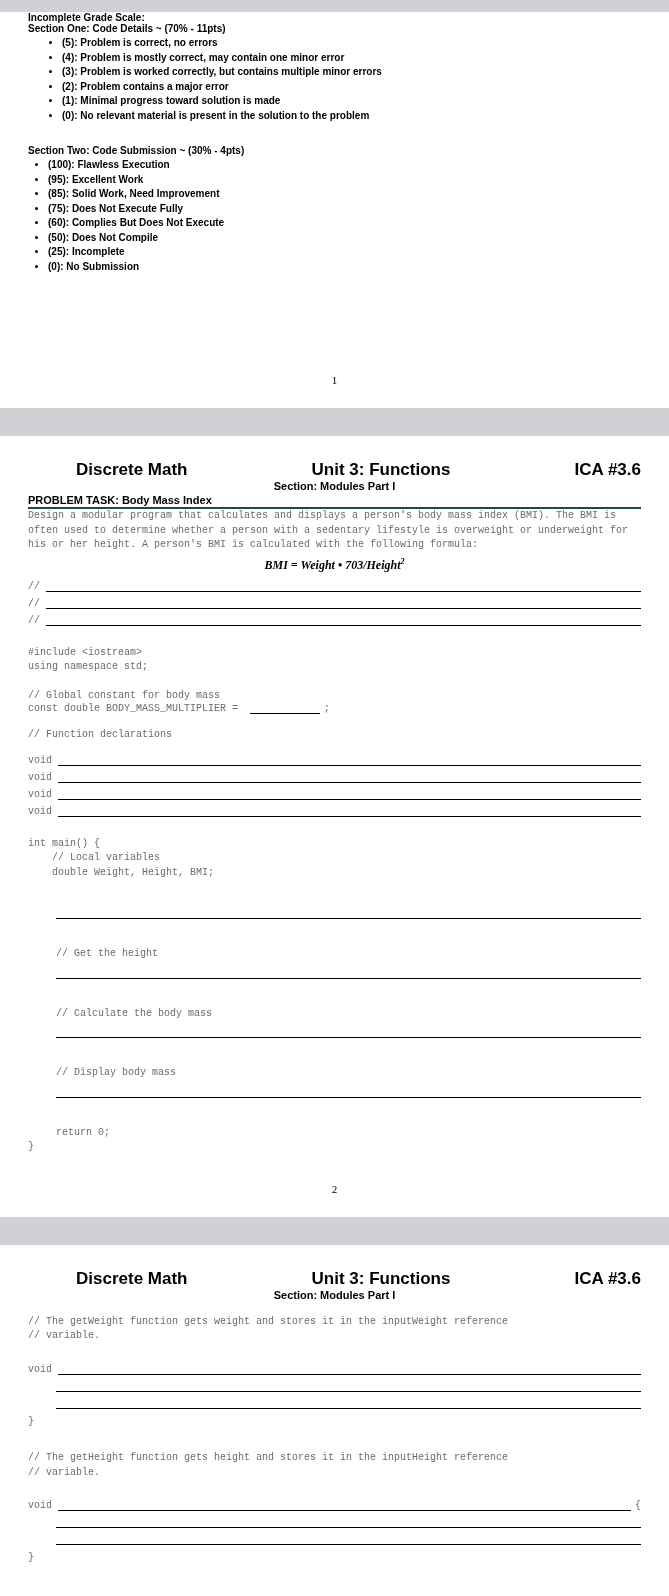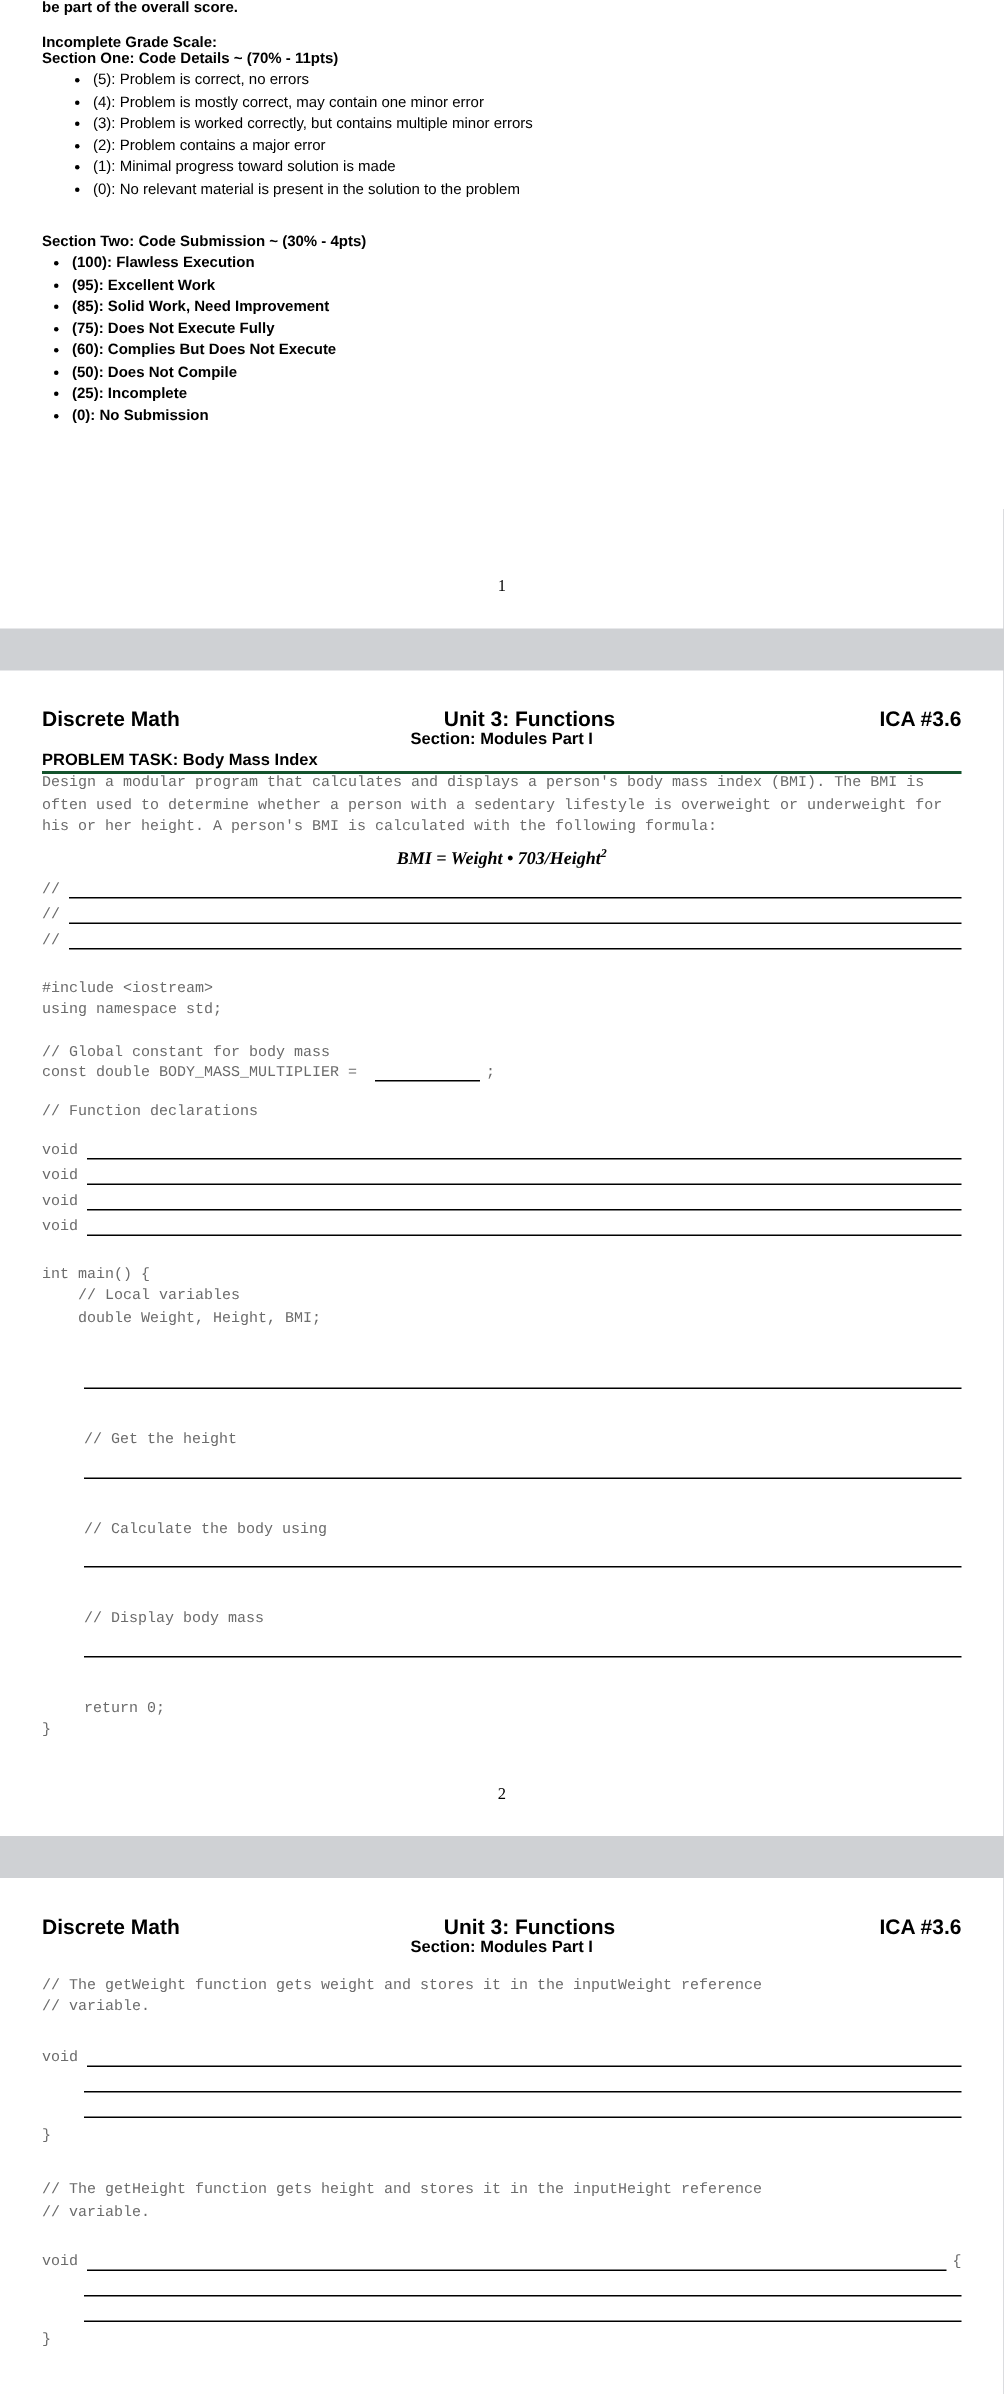--- a/index.html
+++ b/index.html
@@ -4,25 +4,25 @@
 <style>
   html,body{margin:0;padding:0;background:#cfd1d4;font-family:Verdana,Geneva,sans-serif;color:#000;}
   .viewport{width:669px;margin:0 auto;}
   .sheet{background:#fff;margin:0 0 28px 0;padding:0 28px 22px 28px;box-sizing:border-box;position:relative;}
   .sheet:first-child{padding-top:0;}
   .sheet + .sheet{padding-top:24px;}
   .bold{font-weight:bold;}
   .partial{font-size:10px;font-weight:bold;}
   .sec-title{font-size:10px;font-weight:bold;margin-top:12px;}
   ul.bullets{margin:2px 0 0 0;padding:0 0 0 34px;}
-  ul.bullets li{font-size:10px;font-weight:normal;list-style:disc;line-height:1.45;}
+  ul.bullets li{font-size:10px;font-weight:bold;list-style:disc;line-height:1.45;}
   ul.bullets2{margin:2px 0 0 0;padding:0 0 0 20px;}
   ul.bullets2 li{font-size:10px;font-weight:bold;list-style:disc;line-height:1.45;}
   .pgnum{text-align:center;font-family:"Times New Roman",serif;font-size:11px;margin-top:100px;}
-  .hdr{display:flex;justify-content:flex-end;font-size:14px;font-weight:bold;}
+  .hdr{display:flex;justify-content:flex-end;font-size:17px;font-weight:bold;margin-left:48px;}
   .hdr .mid{text-align:center;flex:1;}
   .subhdr{text-align:center;font-size:11px;font-weight:bold;}
   .task{font-size:11px;font-weight:bold;border-bottom:2px solid #14532d;padding-bottom:1px;margin-top:2px;}
   .mono{font-family:"Courier New",monospace;font-size:10px;color:#6b6b6b;line-height:1.45;white-space:pre-wrap;}
   .formula{font-family:"Times New Roman",serif;font-weight:bold;font-style:italic;font-size:12px;text-align:center;margin:4px 0 8px 0;color:#000;}
   .formula sup{font-size:8px;}
   .blankrow{display:flex;align-items:flex-end;margin:6px 0;}
   .blankrow .pre{font-family:"Courier New",monospace;font-size:10px;color:#6b6b6b;white-space:pre;}
   .line{flex:1;border-bottom:1px solid #000;height:10px;margin-left:6px;}
   .lineonly{border-bottom:1px solid #000;height:10px;margin:6px 0 6px 28px;}
@@ -30,21 +30,20 @@
   .gap-sm{height:6px;}
   .gap-md{height:14px;}
   .gap-lg{height:22px;}
 </style>
 </head>
 <body>
 
 <div class="viewport">
 
   <div class="sheet">
-    <div class="partial">be part of the overall score.</div>
 
     <div class="sec-title">Incomplete Grade Scale:</div>
     <div class="bold" style="font-size:10px">Section One: Code Details ~ (70% - 11pts)</div>
     <ul class="bullets">
       <li>(5): Problem is correct, no errors</li>
       <li>(4): Problem is mostly correct, may contain one minor error</li>
       <li>(3): Problem is worked correctly, but contains multiple minor errors</li>
       <li>(2): Problem contains a major error</li>
       <li>(1): Minimal progress toward solution is made</li>
       <li>(0): No relevant material is present in the solution to the problem</li>
@@ -129,21 +128,21 @@
     double Weight, Height, BMI;</div>
 
     <div class="gap-lg"></div>
     <div class="lineonly"></div>
 
     <div class="gap-lg"></div>
     <div class="mono" style="padding-left:28px">// Get the height</div>
     <div class="lineonly"></div>
 
     <div class="gap-lg"></div>
-    <div class="mono" style="padding-left:28px">// Calculate the body using</div>
+    <div class="mono" style="padding-left:28px">// Calculate the body mass</div>
     <div class="lineonly"></div>
 
     <div class="gap-lg"></div>
     <div class="mono" style="padding-left:28px">// Display body mass</div>
     <div class="lineonly"></div>
 
     <div class="gap-lg"></div>
     <div class="mono" style="padding-left:28px">return 0;</div>
     <div class="mono">}</div>
 

